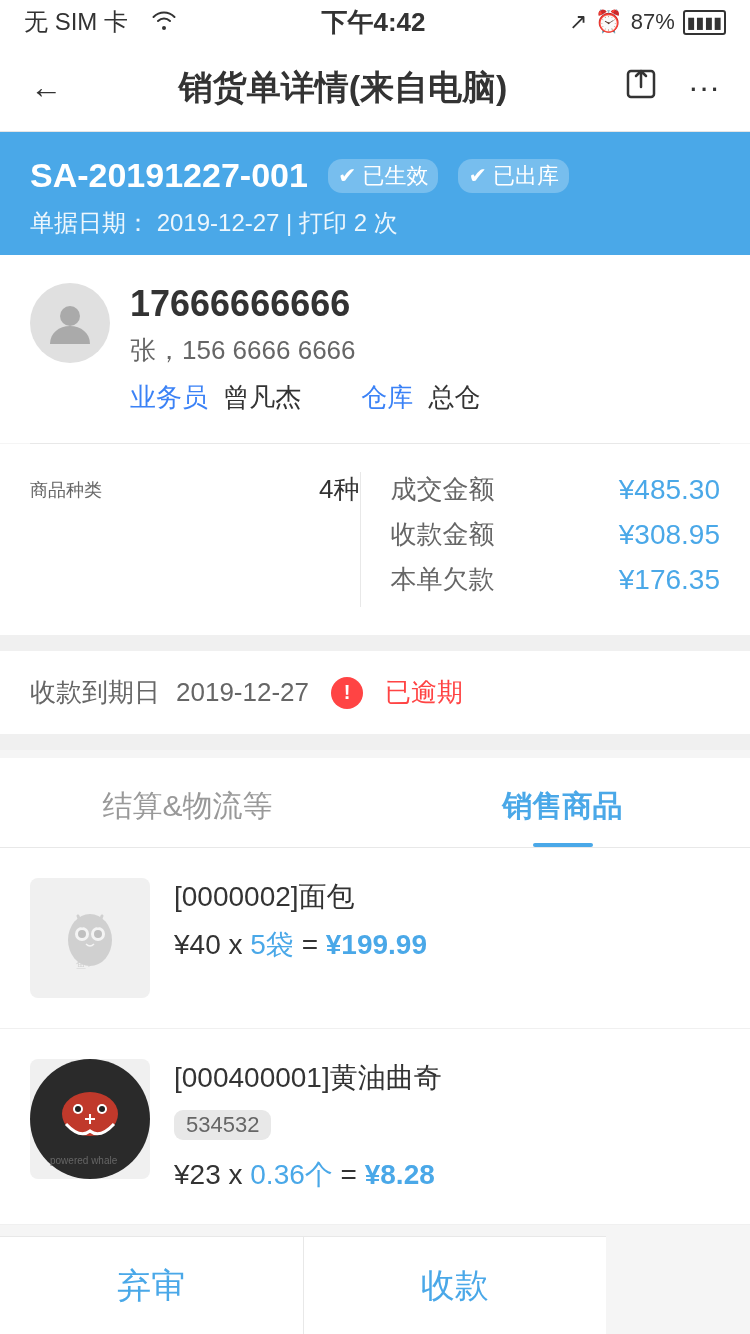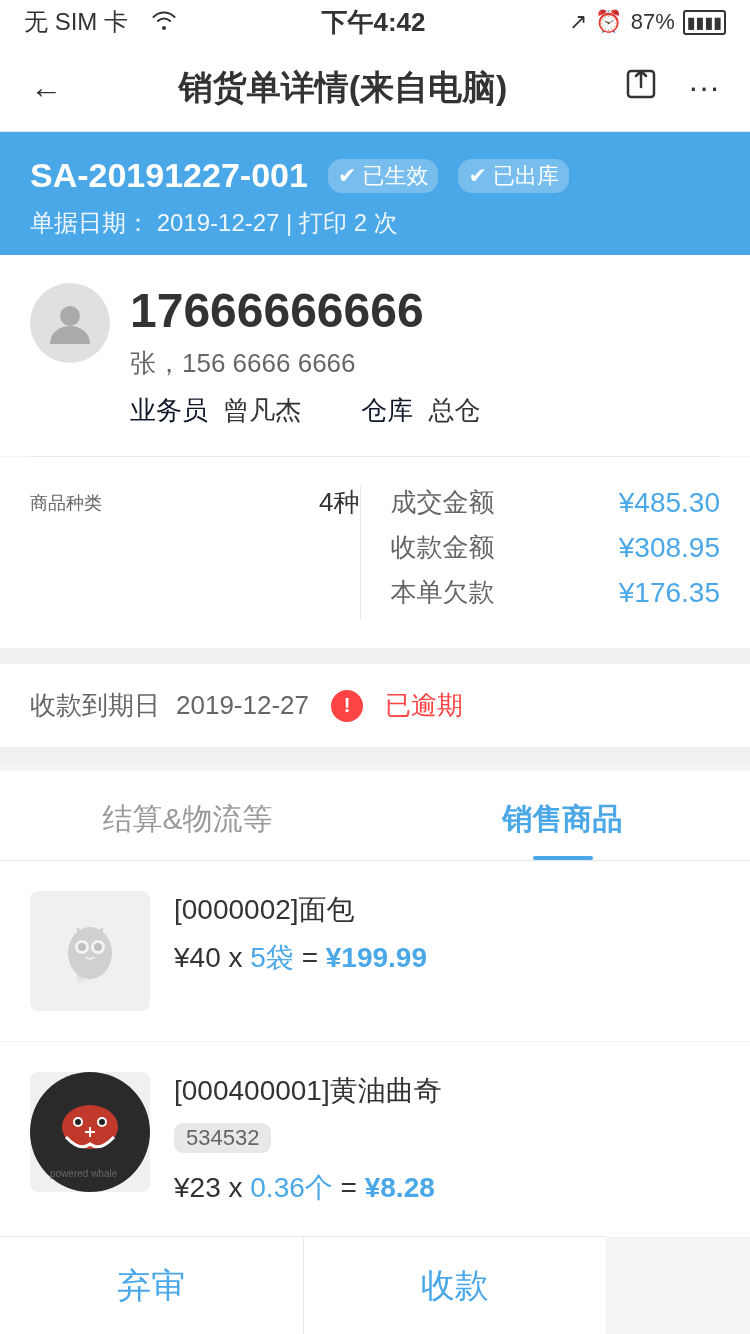--- a/index.html
+++ b/index.html
@@ -90,37 +90,37 @@
       border-radius: 50%;
       background: #e0e0e0;
       display: flex;
       align-items: center;
       justify-content: center;
       flex-shrink: 0;
     }
     .avatar svg { width: 50px; height: 50px; }
     .customer-info { flex: 1; }
     .customer-name {
-      font-size: 48px;
+      font-size: 36px;
       font-weight: 600;
       color: #333;
       margin-bottom: 8px;
     }
     .customer-phone {
       font-size: 26px;
       color: #666;
       margin-bottom: 12px;
     }
     .customer-meta {
       display: flex;
       gap: 60px;
       font-size: 26px;
       color: #666;
     }
-    .meta-label { color: #0f172a; margin-top: 42px; }
+    .meta-label { color: #3b82f6; margin-top: 42px; }
     .meta-value { color: #333; margin-left: 8px; }
 
     
     .divider {
       height: 1px;
       background: #e8e8e8;
       margin: 0 30px;
     }
     .section-divider {
       height: 16px;

